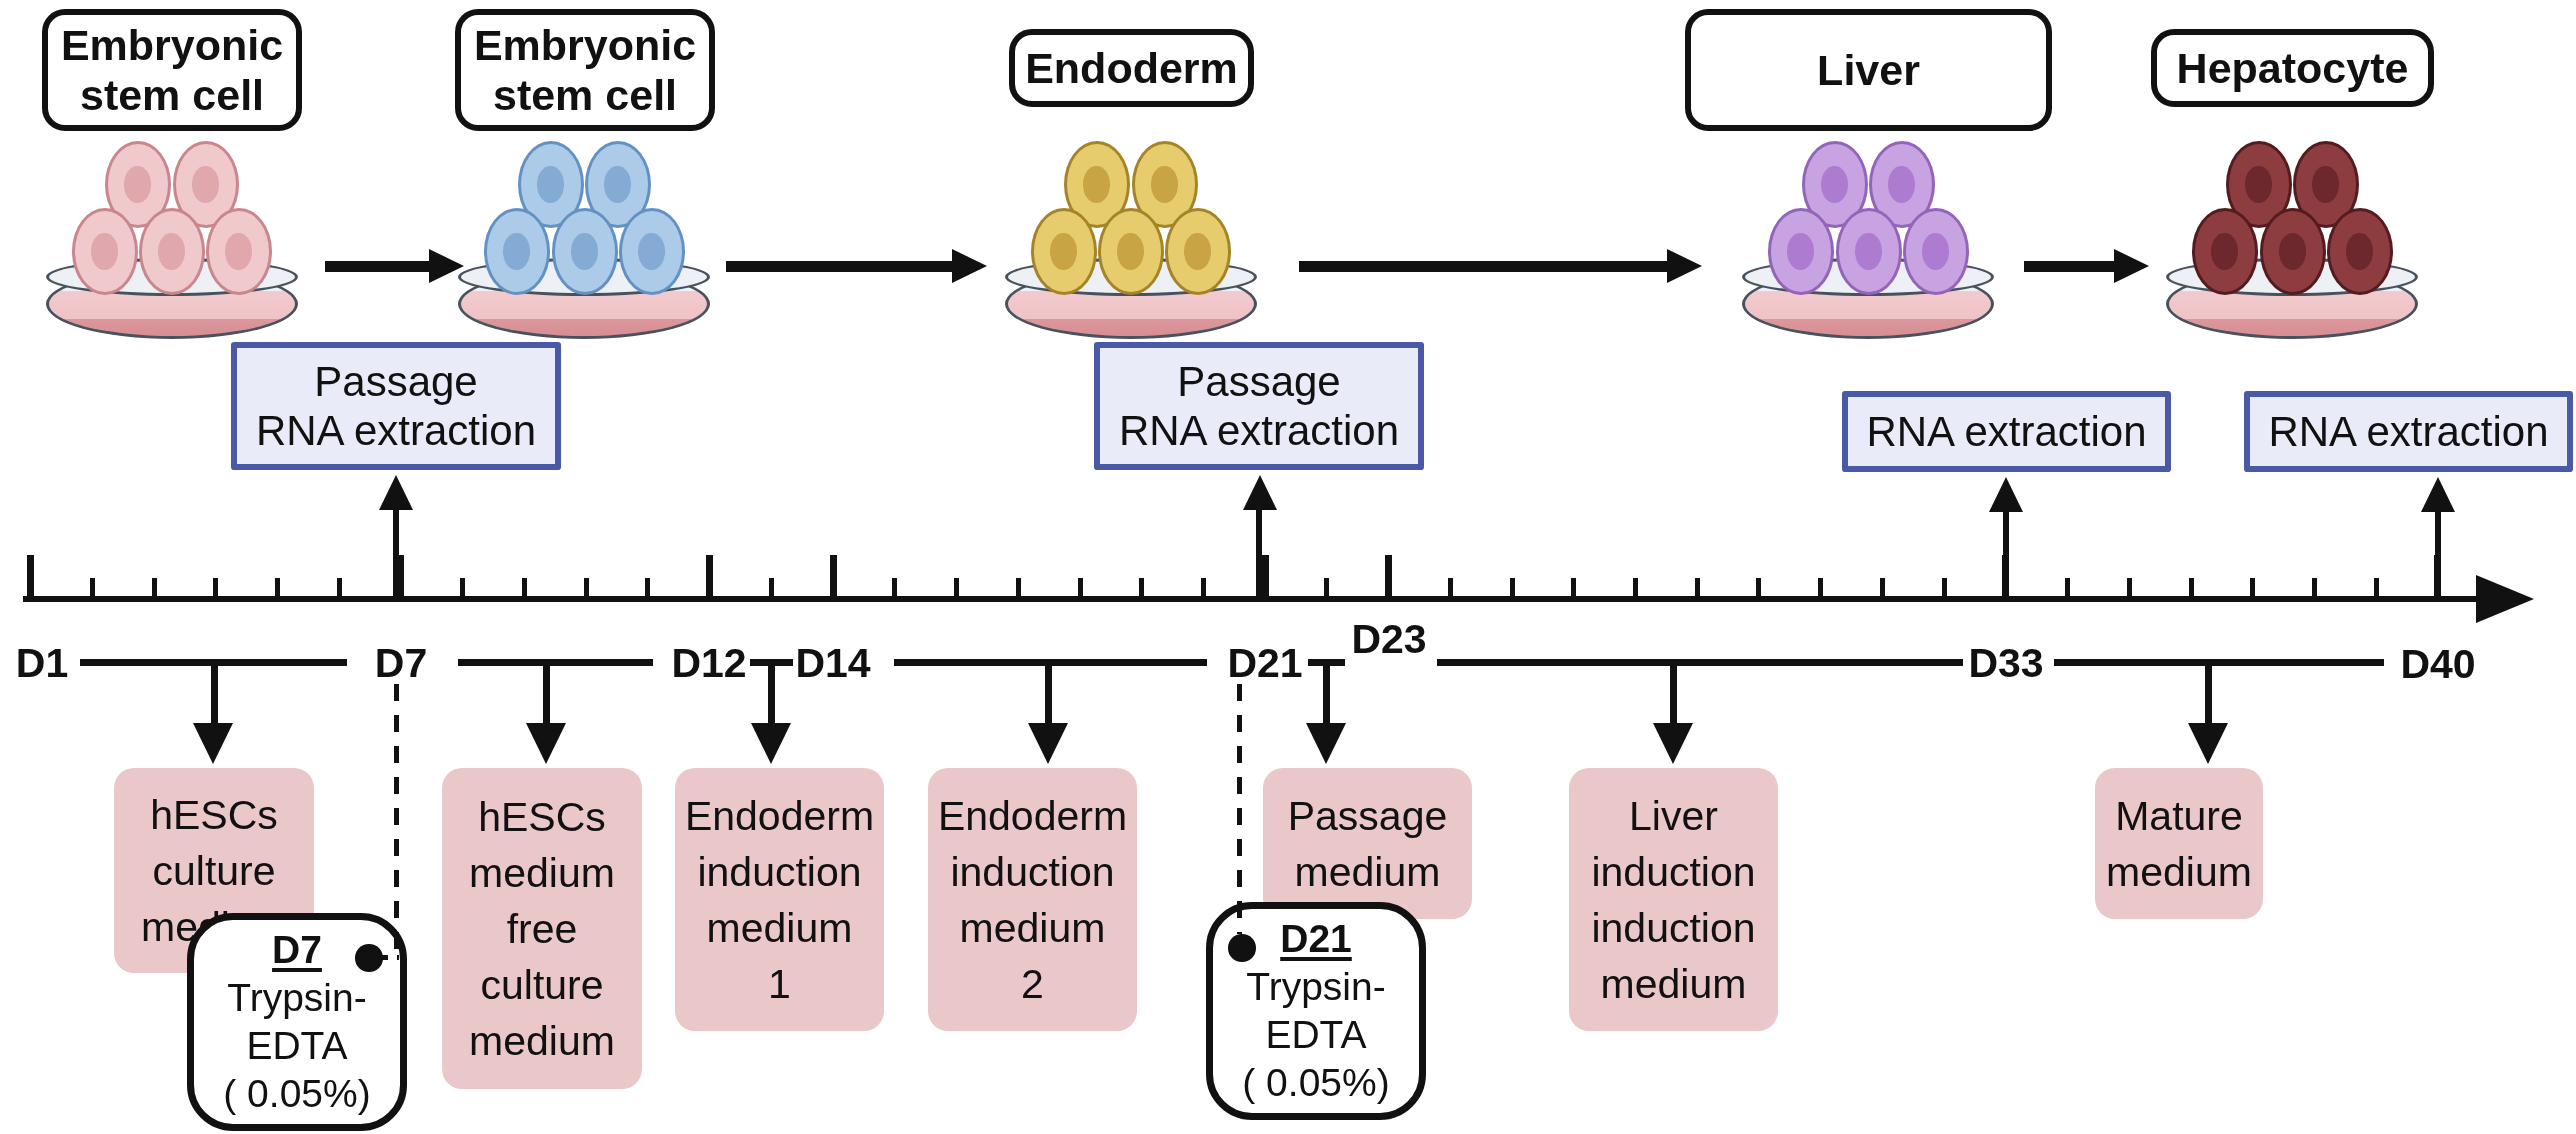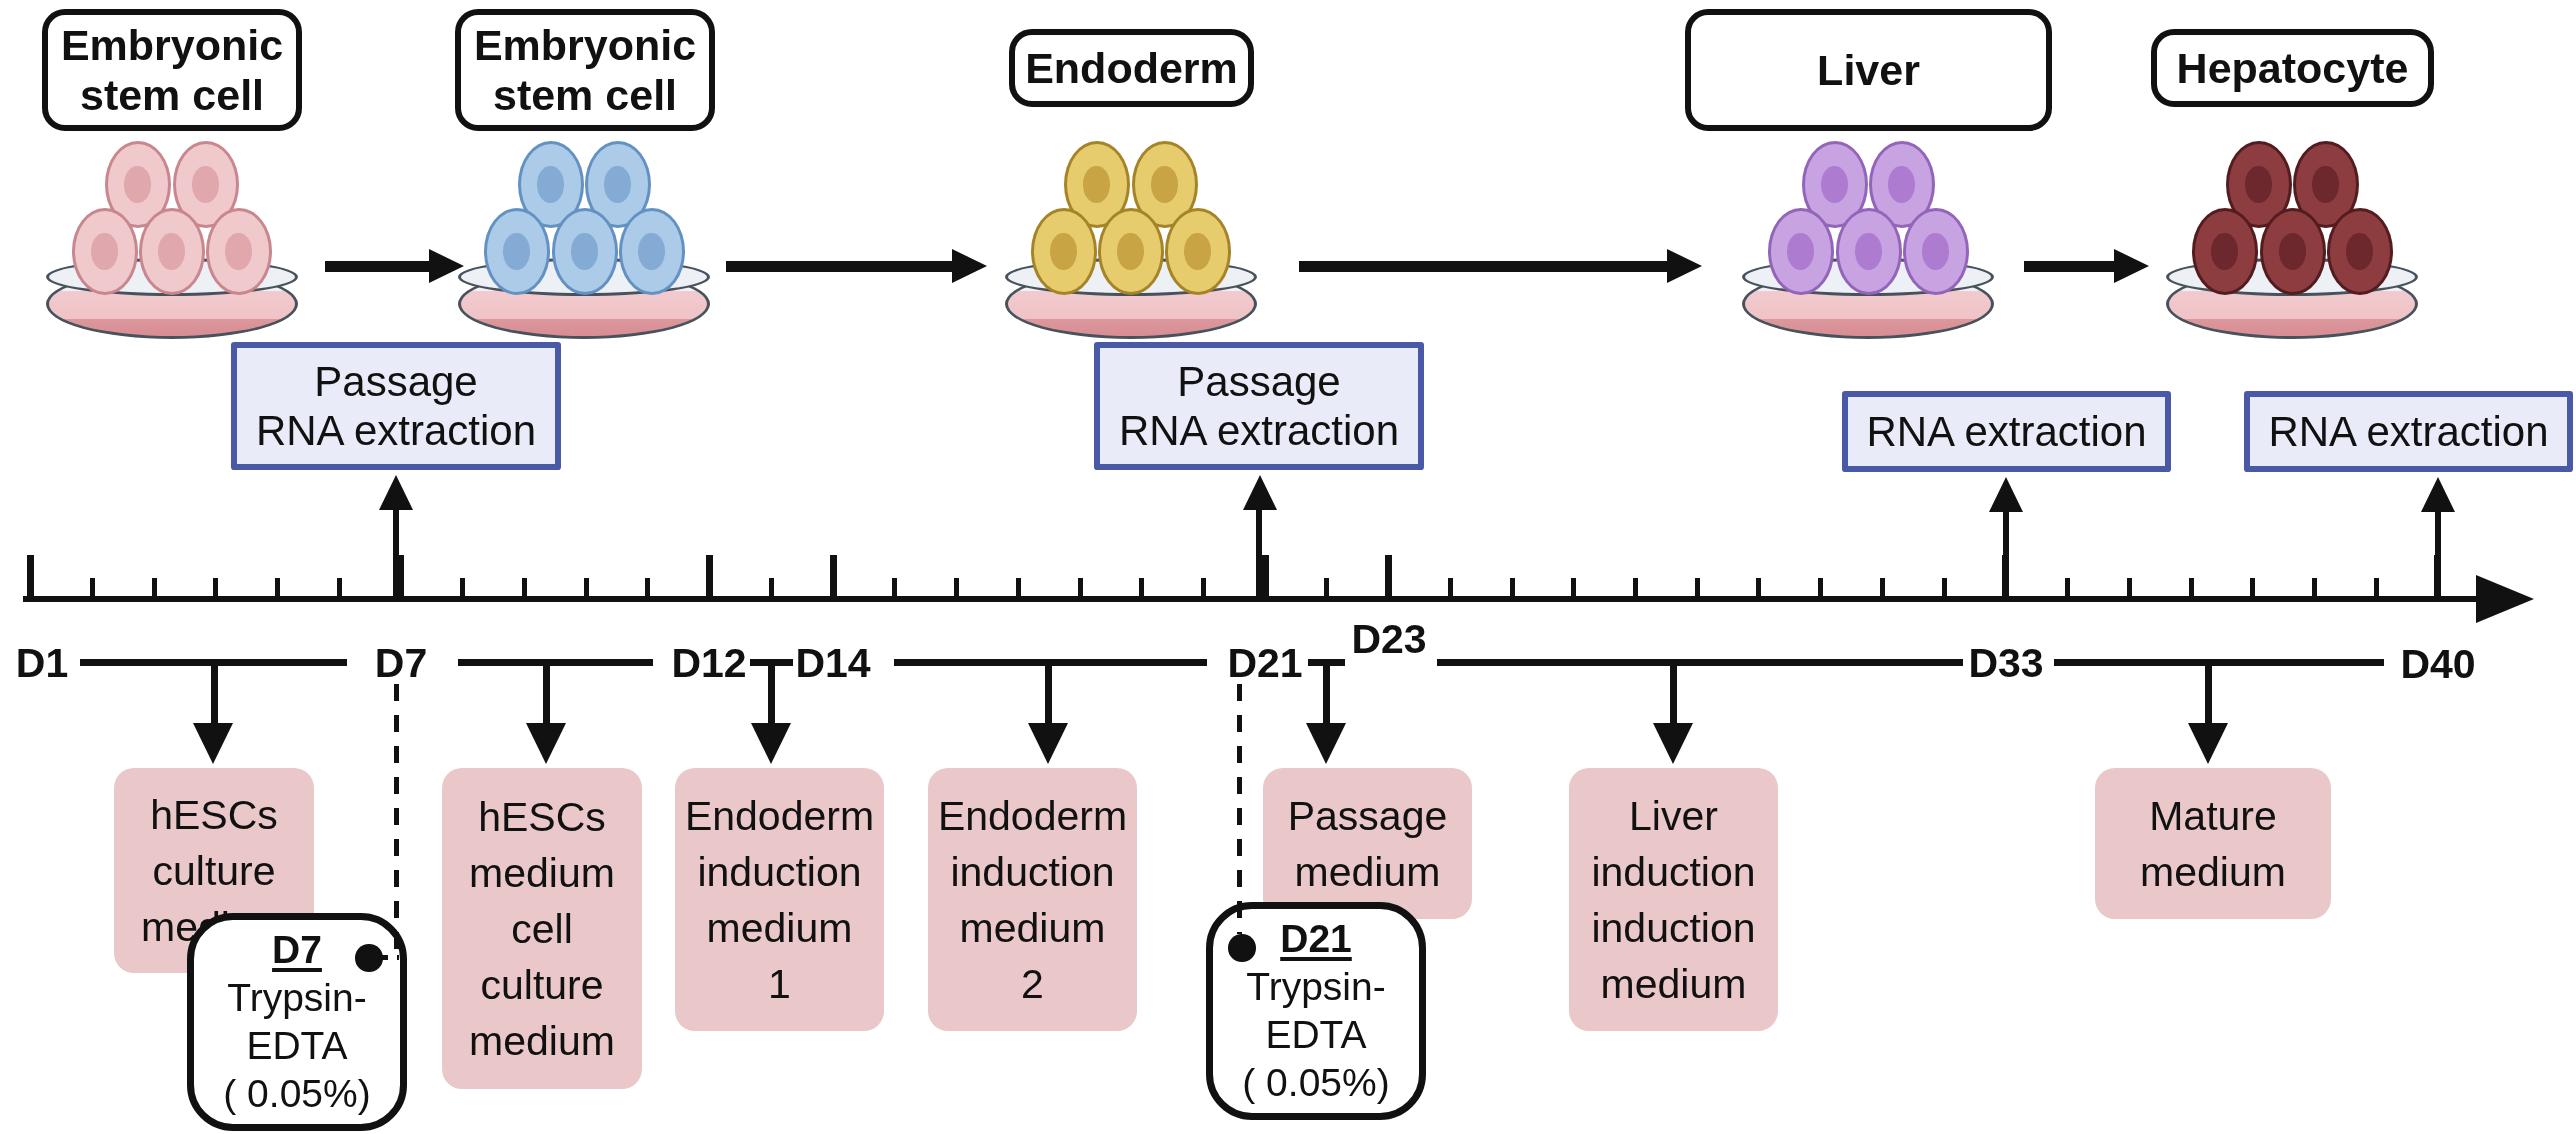--- a/index.html
+++ b/index.html
@@ -252,21 +252,21 @@
     <div class="abs shaft-v" style="left: 2205px; top: 663px; width: 6.9px; height: 63px;"></div>
     <div class="abs head-down" style="left: 2188px; top: 723px;"></div>
     <div class="abs media-box" style="left: 114px; top: 768px; width: 200px; height: 205px;">
       <div>hESCs</div>
       <div>culture</div>
       <div>medium</div>
     </div>
     <div class="abs media-box" style="left: 442px; top: 768px; width: 200px; height: 321px;">
       <div>hESCs</div>
       <div>medium</div>
-      <div>cell</div>
+      <div>free</div>
       <div>culture</div>
       <div>medium</div>
     </div>
     <div class="abs media-box" style="left: 675px; top: 768px; width: 209px; height: 263px;">
       <div>Endoderm</div>
       <div>induction</div>
       <div>medium</div>
       <div>1</div>
     </div>
     <div class="abs media-box" style="left: 928px; top: 768px; width: 209px; height: 263px;">
@@ -278,21 +278,21 @@
     <div class="abs media-box" style="left: 1263px; top: 768px; width: 209px; height: 151px;">
       <div>Passage</div>
       <div>medium</div>
     </div>
     <div class="abs media-box" style="left: 1569px; top: 768px; width: 209px; height: 263px;">
       <div>Liver</div>
       <div>induction</div>
       <div>induction</div>
       <div>medium</div>
     </div>
-    <div class="abs media-box" style="left: 2095px; top: 768px; width: 236px; height: 151px;">
+    <div class="abs media-box" style="left: 2095px; top: 768px; width: 168px; height: 151px;">
       <div>Mature</div>
       <div>medium</div>
     </div>
     <div class="abs trypsin-box" style="left: 187px; top: 913px; width: 220px; height: 218px;">
       <div class="trypsin-day">D7</div>
       <div>Trypsin-</div>
       <div>EDTA</div>
       <div>( 0.05%)</div>
     </div>
     <div class="abs trypsin-box" style="left: 1206px; top: 902px; width: 220px; height: 218px;">

